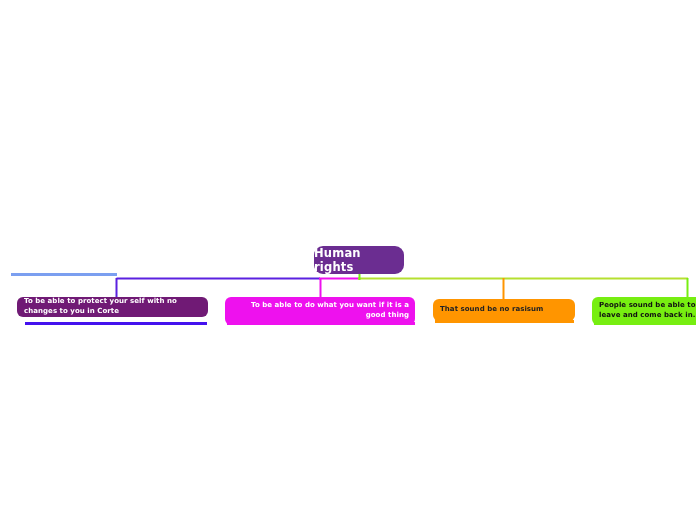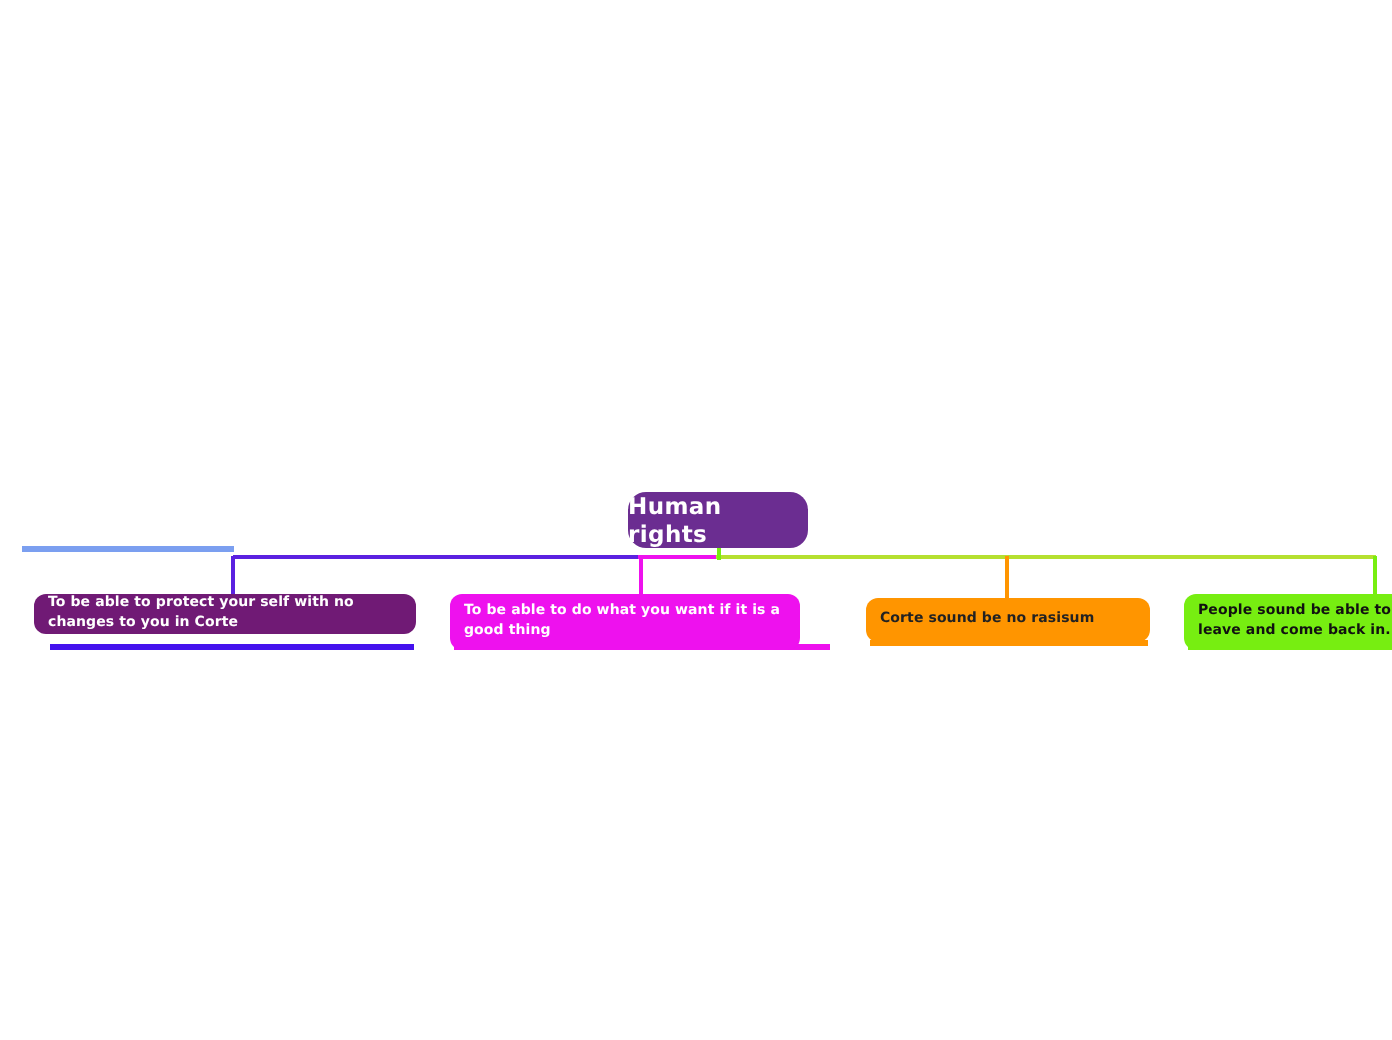--- a/index.html
+++ b/index.html
@@ -85,25 +85,25 @@
   </svg>
 
   <div class="node root-node" style="left:303px; top:246px; width:90px; height:28px; background:#6B2D91;">
     <span class="node-text">Human rights</span>
   </div>
 
   <div class="node child-node" style="left:6px; top:297px; width:191px; height:20px; background:#701a75;">
     <span class="node-text">To be able to protect your self with no changes to you in Corte</span>
   </div>
 
-  <div class="node child-node" style="left:214px; top:297px; width:175px; height:28px; background:#EE11EE;">
+  <div class="node child-node" style="left:214px; top:297px; width:190px; height:28px; background:#EE11EE;text-align:right;">
     <span class="node-text">To be able to do what you want if  it is a good thing</span>
   </div>
 
   <div class="node child-node" style="left:422px; top:299px; width:142px; height:22px; background:#FF9500; color:#222222;">
-    <span class="node-text">Corte sound be no rasisum</span>
+    <span class="node-text">That sound be no rasisum</span>
   </div>
 
   <div class="node child-node" style="left:581px; top:297px; width:131px; height:28px; background:#77EE11; color:#111111;">
     <span class="node-text">People sound be able to leave and come back in.</span>
   </div>
 
 </div>
 
 </body></html>

